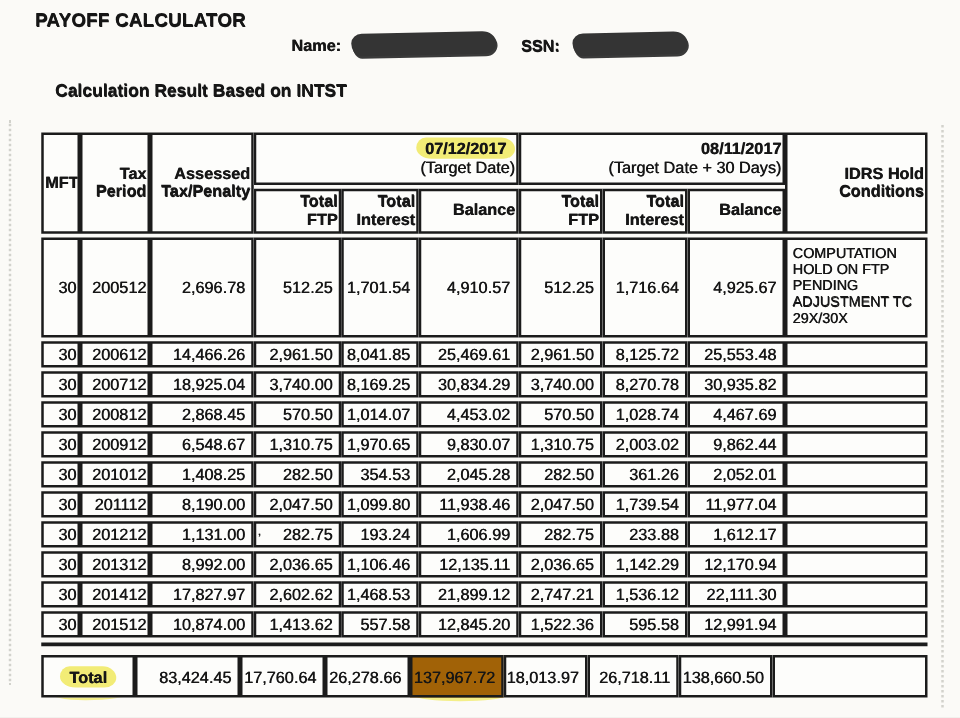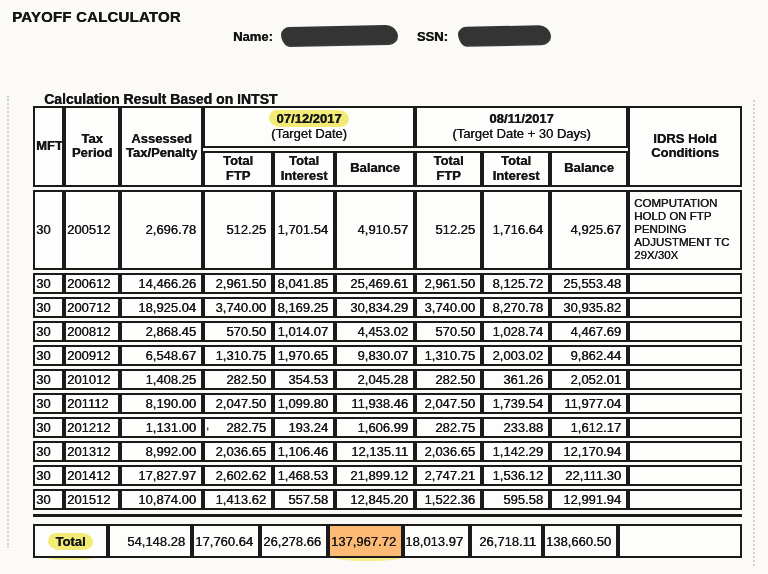--- a/index.html
+++ b/index.html
@@ -1,61 +1,61 @@
 <!DOCTYPE html>
 <html><head>
 <meta charset="utf-8">
 <style>
   html,body{margin:0;padding:0;background:#e9e9e6;}
   .doc{
     position:relative;width:768px;height:574px;background:#fbfaf7;
     font-family:"Liberation Sans",sans-serif;color:#161616;overflow:hidden;
     text-shadow:0.4px 0.2px 0 currentColor;
   }
-  .title{position:absolute;left:12px;top:8px;font-size:15px;font-weight:bold;letter-spacing:.2px;}
+  .title{position:absolute;left:28px;top:8px;font-size:15px;font-weight:bold;letter-spacing:.2px;}
   .idrow{position:absolute;left:233px;top:26px;height:24px;white-space:nowrap;}
   .idrow .lbl{font-size:13px;font-weight:bold;vertical-align:middle;}
   .redact{display:inline-block;vertical-align:middle;height:18px;background:#343434;
     border-radius:9px 12px 10px 8px / 8px 10px 9px 11px;transform:rotate(-1.2deg);margin:0 6px 2px 8px;
     box-shadow:1px 2px 0 0 #3a3a3a;}
   .r1{width:116px;}
   .r2{width:92px;margin-left:10px;}
   .ssnlbl{margin-left:14px;}
-  .subtitle{position:absolute;left:44px;top:64px;font-size:14px;font-weight:bold;margin-top:27px;}
+  .subtitle{position:absolute;left:44px;top:64px;font-size:14px;font-weight:bold;}
 
   .scanline{position:absolute;border-left:2px dotted #bdbdb6;opacity:.65;}
   .sl-left{left:7px;top:96px;height:452px;}
   .sl-right{left:753px;top:100px;height:466px;}
 
   table.calc{
     position:absolute;left:33px;top:103px;width:709px;
     border-collapse:separate;border-spacing:0 3px;table-layout:fixed;
   }
   table.calc th,table.calc td{border:2px solid #1b1b1b;background:#fdfdfb;overflow:hidden;}
-  table.calc th{font-size:13px;font-weight:bold;text-align:center;line-height:1.15;padding:1px;}
+  table.calc th{font-size:13px;font-weight:bold;text-align:right;line-height:1.15;padding:1px;}
   tr.h1{height:42px;}
   tr.h2{height:32px;}
   tr.tall{height:80px;}
   tr.datarow{height:21px;}
-  td.c{text-align:left;font-size:13px;}
+  td.c{text-align:right;font-size:13px;}
   td.n{text-align:right;padding-right:5px;font-size:13px;}
   td.idrs{font-size:11.5px;line-height:1.13;text-align:left;padding:2px 2px 2px 4px;vertical-align:middle;margin-left:10px;}
   td.empty{background:#fdfdfb;}
   .cap{display:block;font-size:13px;font-weight:normal;}
   .hl{background:#f2ec76;padding:1px 7px;border-radius:10px 14px 12px 16px / 62% 70% 58% 66%;}
   .sub2{display:block;}
 
   .btm-rule{position:absolute;left:33px;top:514px;width:709px;height:3px;background:#1b1b1b;}
 
   .totalrow{position:absolute;left:33px;top:524px;display:flex;height:34px;}
   .tcell{border:2px solid #1b1b1b;background:#fdfdfb;box-sizing:border-box;height:34px;
     display:flex;align-items:center;font-size:13px;}
   .tcell.n{justify-content:flex-end;padding-right:5px;}
   .tcell.lab{justify-content:center;font-weight:bold;}
-  .tcell.yl{background:#fdba74;}
+  .tcell.yl{background:#a16207;}
   .smudge{position:absolute;background:#f2ec76;border-radius:50%;opacity:.85;}
   .sm1{left:42px;top:549px;width:66px;height:11px;transform:rotate(-2deg);}
   .sm2{left:332px;top:552px;width:72px;height:9px;}
 </style>
 </head>
 <body>
 
 <div class="doc">
 
   <div class="title">PAYOFF CALCULATOR</div>
@@ -256,21 +256,21 @@
 
   <div class="btm-rule"></div>
 
   <div class="smudge sm1"></div>
   <div class="smudge sm2"></div>
 
   <div class="totalrow">
     <div class="tcell lab" style="width:75px">
         <span class="hl">Total</span>
       </div>
-    <div class="tcell n" style="width:84px">54,148.28</div>
+    <div class="tcell n" style="width:84px">83,424.45</div>
     <div class="tcell n" style="width:68px">17,760.64</div>
     <div class="tcell n" style="width:68px">26,278.66</div>
     <div class="tcell n yl" style="width:75px">137,967.72</div>
     <div class="tcell n" style="width:67px">18,013.97</div>
     <div class="tcell n" style="width:73px">26,718.11</div>
     <div class="tcell n" style="width:75px">138,660.50</div>
     <div class="tcell" style="width:124px"></div>
   </div>
 
 </div>

